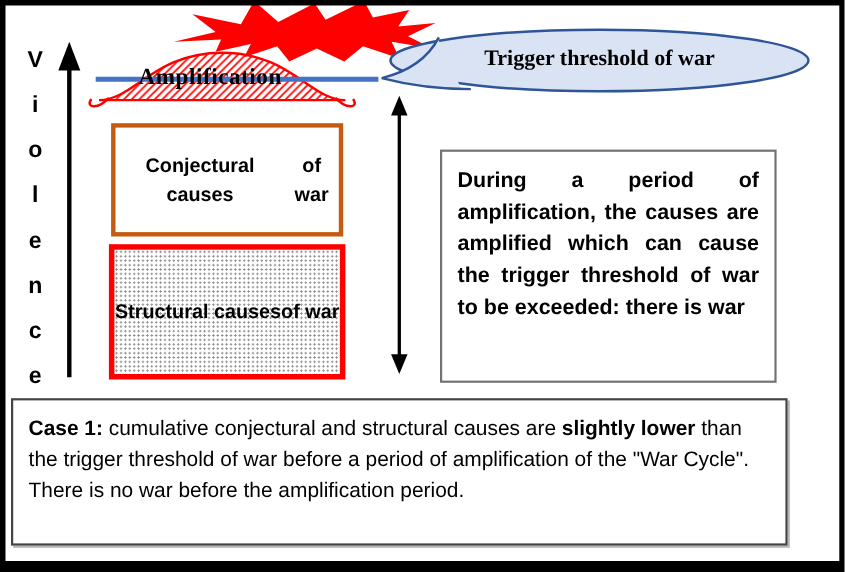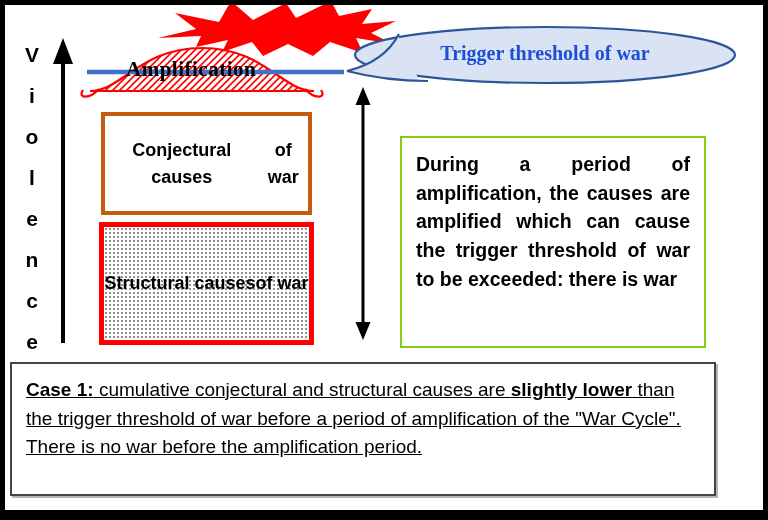--- a/index.html
+++ b/index.html
@@ -28,54 +28,53 @@
   .amp-label{
     position:absolute;left:126px;top:57px;z-index:4;
     font-family:"Liberation Serif",serif;
     font-weight:bold;font-size:21px;color:#000;
     letter-spacing:0.5px;
   }
   .bubble-text{
     position:absolute;left:395px;top:42px;width:300px;z-index:4;
     text-align:center;
     font-family:"Liberation Serif",serif;
-    font-weight:bold;font-size:20px;color:#1d4ed8;
+    font-weight:bold;font-size:20px;color:#000000;
   }
 
   .box{position:absolute;z-index:3;box-sizing:border-box;background:#fff;color:#000;}
   .box-conjectural{
     left:101px;top:112px;width:211px;height:103px;
     border:4px solid #C55A11;
     display:flex;flex-direction:row;align-items:center;justify-content:center;
     font-weight:bold;font-size:18px;line-height:1.5;text-align:center;
   }
   .box-structural{
     left:99px;top:222px;width:215px;height:123px;
     border:5px solid #FF0000;
     background-color:#fff;
     background-image:radial-gradient(#909090 0.8px, transparent 1px);
     background-size:4px 4px;
     display:flex;flex-direction:row;align-items:center;justify-content:center;
     font-weight:bold;font-size:18px;line-height:1.5;text-align:center;
   }
   .box-explanation{
     left:400px;top:136px;width:306px;height:212px;
-    border:2px solid #84cc16;
+    border:2px solid #737373;
     padding:12px 14px;
     font-weight:bold;font-size:19.5px;line-height:1.47;
     text-align:justify;
   }
   .box-case{
     left:10px;top:362px;width:706px;height:134px;
     border:2px solid #444;
     box-shadow:2px 2px 0 #b5b5b5;
     padding:12px 14px;
     font-size:19px;line-height:1.5;
     text-align:left;
-    text-decoration:underline;
   }
   .box-case b{font-weight:bold;}
 </style>
 </head>
 <body>
 
 <div class="frame">
 
   <svg class="shapes" width="768" height="520" viewBox="0 0 768 520">
     <defs>

